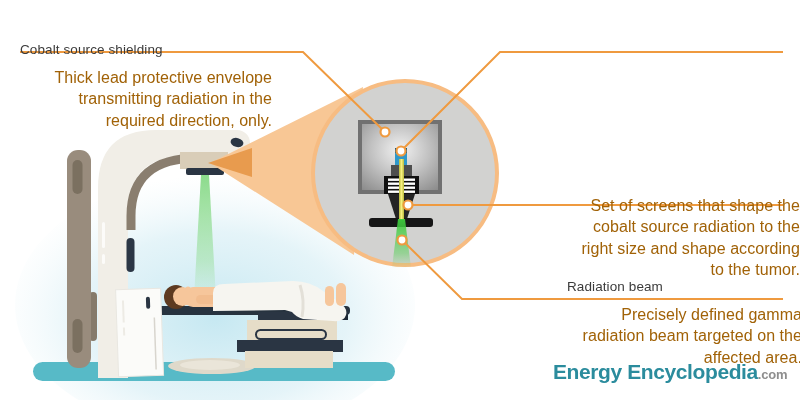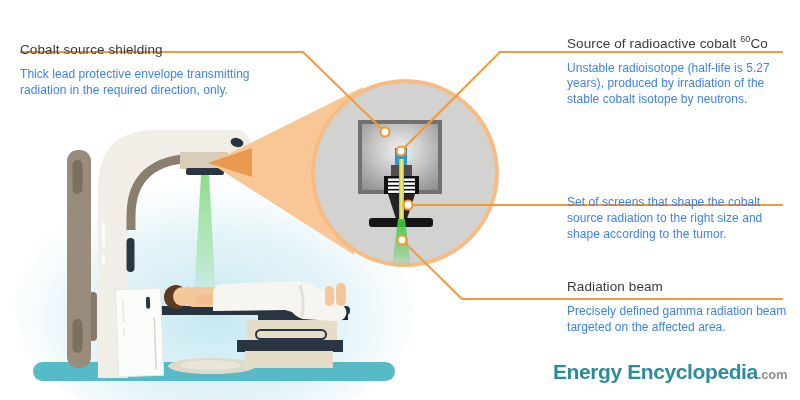--- a/index.html
+++ b/index.html
@@ -7,28 +7,28 @@
     position:relative;width:800px;height:400px;overflow:hidden;background:#ffffff;
     font-family:"Liberation Sans", sans-serif;
   }
   #scene{position:absolute;left:0;top:0;}
   .callout-label{position:absolute;}
   .callout-title{
     font-size:13.5px;color:#3b3b3b;letter-spacing:.1px;white-space:nowrap;
   }
   .callout-title sup{font-size:9px;}
   .callout-desc{
-    font-size:12px;color:#3b82f6;line-height:1.33;letter-spacing:.05px;
+    font-size:16px;color:#a16207;line-height:1.33;letter-spacing:.05px;text-align:right;
   }
   #label-shielding{left:20px;top:42px;width:285px;}
   #label-shielding .callout-desc{margin-top:10px;width:252px;}
   #label-source{left:567px;top:34px;width:232px;}
   #label-source .callout-desc{margin-top:10px;width:230px;}
   #label-collimator{left:567px;top:180px;width:232px;}
-  #label-collimator .callout-desc{margin-top:15px;width:224px;}
+  #label-collimator .callout-desc{margin-top:15px;width:224px;margin-left:9px;}
   #label-beam{left:567px;top:279px;width:235px;}
   #label-beam .callout-desc{margin-top:10px;width:235px;}
   #logo{
     position:absolute;left:553px;top:360px;width:230px;text-align:right;white-space:nowrap;
   }
   #logo .brand{
     font-weight:bold;font-size:21px;color:#2b8c9d;letter-spacing:-.4px;
   }
   #logo .suffix{
     font-weight:bold;font-size:13px;color:#8e8e8e;letter-spacing:-.2px;
@@ -167,24 +167,20 @@
       <circle cx="408" cy="205" r="4.5"></circle>
       <circle cx="402" cy="240" r="4.5"></circle>
     </g>
   </svg>
 
   <div id="label-shielding" class="callout-label">
     <div class="callout-title">Cobalt source shielding</div>
     <div class="callout-desc">Thick lead protective envelope transmitting radiation in the required direction, only.</div>
   </div>
 
-  <div id="label-source" class="callout-label">
-    <div class="callout-title"><span>Source of radioactive cobalt </span><sup>60</sup><span>Co</span></div>
-    <div class="callout-desc">Unstable radioisotope (half-life is 5.27 years), produced by irradiation of the stable cobalt isotope by neutrons.</div>
-  </div>
 
   <div id="label-collimator" class="callout-label">
     <div class="callout-desc">Set of screens that shape the cobalt source radiation to the right size and shape according to the tumor.</div>
   </div>
 
   <div id="label-beam" class="callout-label">
     <div class="callout-title">Radiation beam</div>
     <div class="callout-desc">Precisely defined gamma radiation beam targeted on the affected area.</div>
   </div>
 

